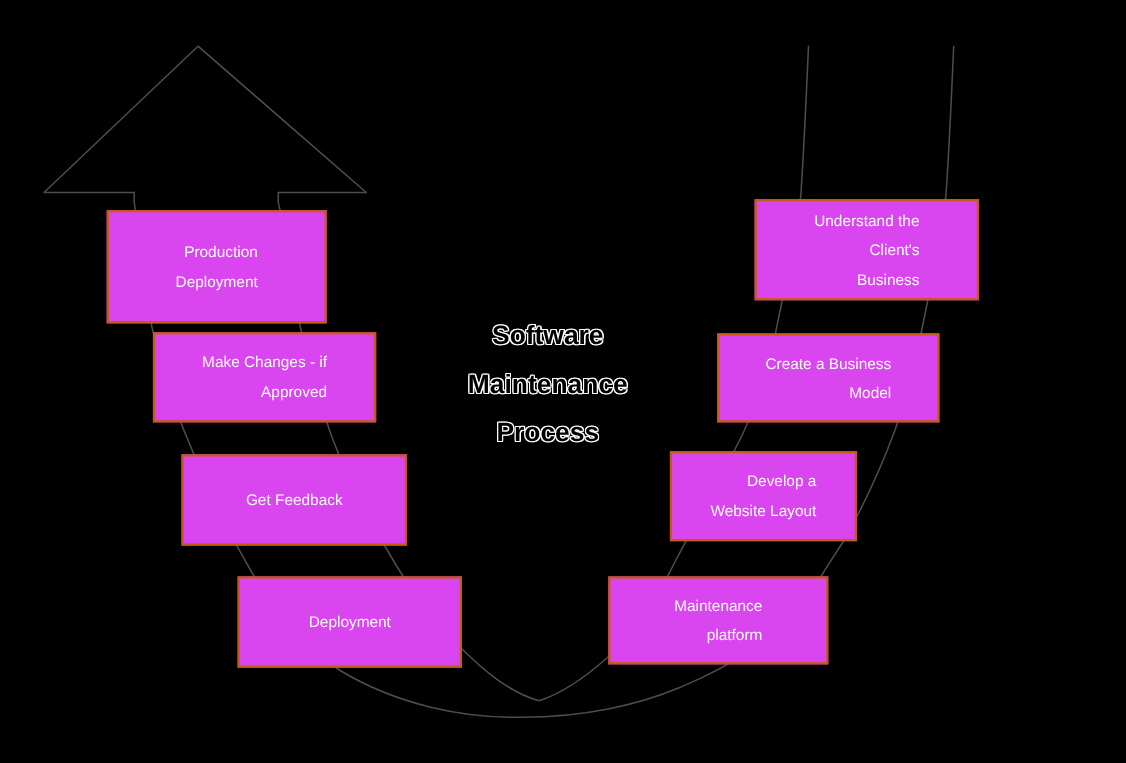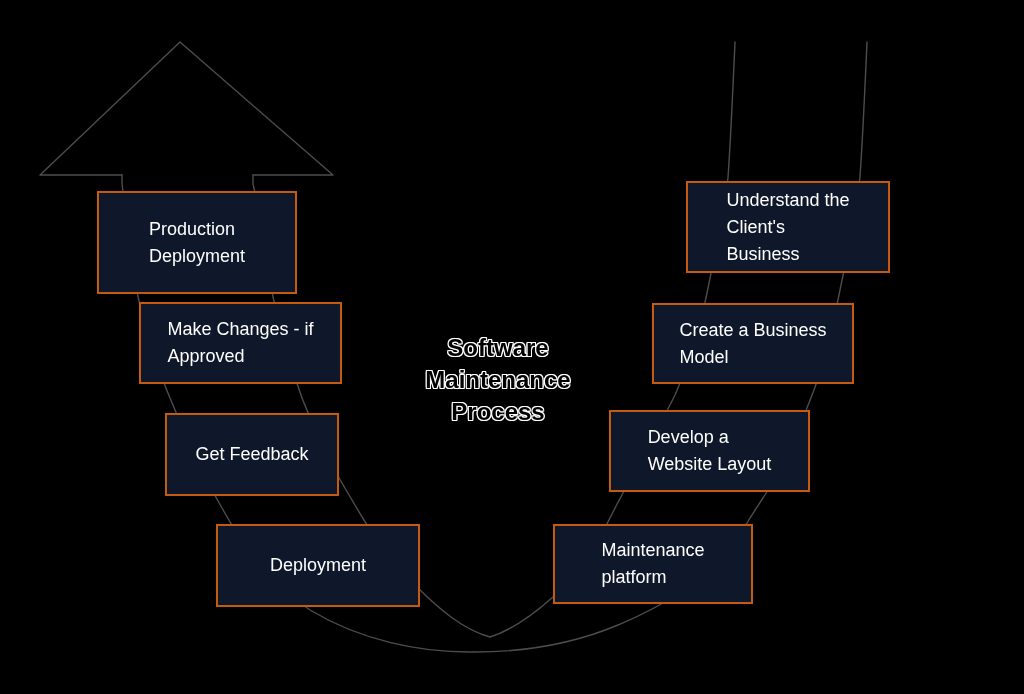--- a/index.html
+++ b/index.html
@@ -4,40 +4,39 @@
 <style>
   html,body{margin:0;padding:0;background:#000;}
   .stage{
     position:relative;width:1024px;height:694px;background:#000000;
     overflow:hidden;font-family:"Liberation Sans",sans-serif;
   }
   .arrow-svg{position:absolute;left:0;top:0;width:1024px;height:694px;}
   .arrow-svg path{fill:none;stroke:#4d4d4d;stroke-width:1.4;stroke-linejoin:round;stroke-linecap:round;}
   .step{
     position:absolute;box-sizing:border-box;
-    background:#0f172a;border:2px solid #C55A11;
+    background:#d946ef;border:2px solid #C55A11;
     color:#FFFFFF;display:flex;align-items:center;justify-content:center;
-    text-align:left;font-size:18px;line-height:27px;white-space:pre-line;
+    text-align:right;font-size:14px;line-height:27px;white-space:pre-line;
   }
   #box-l1{left:97px; top:191px; width:200px; height:103px;}
   #box-l2{left:120px;top:302px; width:203px; height:82px;margin-left:19px;}
-  #box-l3{left:165px;top:413px; width:174px; height:83px;}
+  #box-l3{left:165px;top:413px; width:205px; height:83px;}
   #box-l4{left:216px;top:524px; width:204px; height:83px;}
   #box-r1{left:686px;top:181px; width:204px; height:92px;}
   #box-r2{left:652px;top:303px; width:202px; height:81px;}
-  #box-r3{left:609px;top:410px; width:201px; height:82px;}
+  #box-r3{left:609px;top:410px; width:170px; height:82px;}
   #box-r4{left:553px;top:524px; width:200px; height:80px;}
   .title{
     position:absolute;left:398px;top:284px;width:200px;
-    text-align:center;font-size:24px;font-weight:bold;line-height:32px;
+    text-align:center;font-size:24px;font-weight:bold;line-height:44px;
     color:#000000;white-space:pre-line;
     text-shadow:
       -1px -1px 0 #fff, 1px -1px 0 #fff, -1px 1px 0 #fff, 1px 1px 0 #fff,
       0 -1px 0 #fff, 0 1px 0 #fff, -1px 0 0 #fff, 1px 0 0 #fff;
-    margin-top: 48px;
   }
 </style>
 </head>
 <body>
 
 <div class="stage">
 
   <svg class="arrow-svg" viewBox="0 0 1024 694" xmlns="http://www.w3.org/2000/svg">
 
     <path d="M 40,175 L 180,42 L 333,175 M 40,175 L 122,175 M 253,175 L 333,175"></path>

